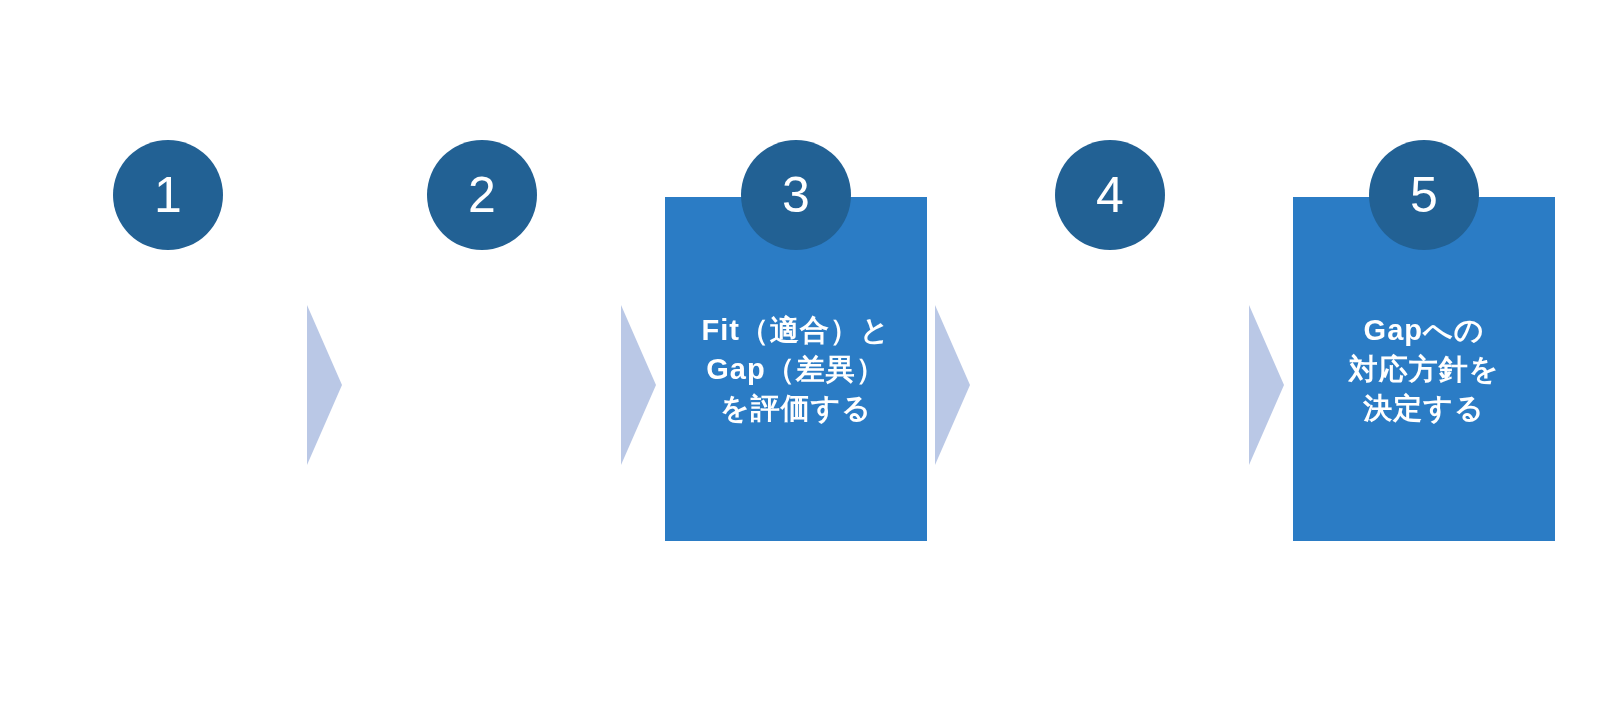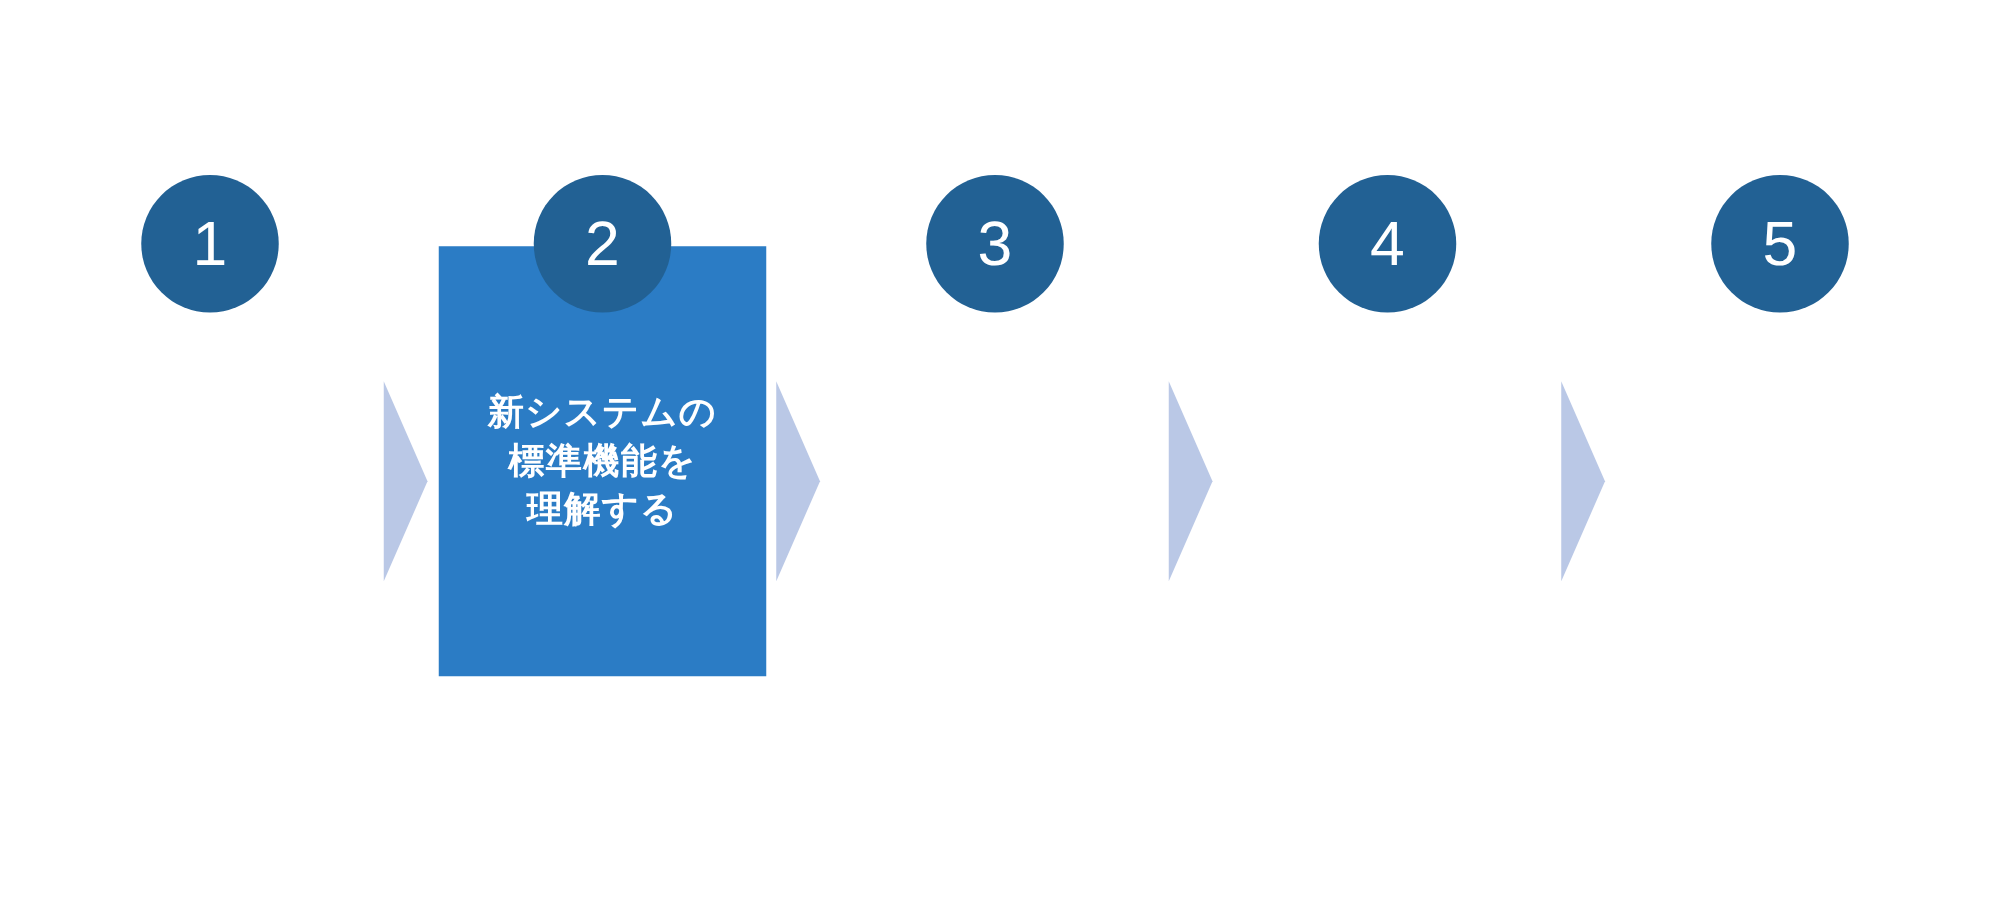--- a/index.html
+++ b/index.html
@@ -101,54 +101,59 @@
       <div class="circle">
         <span class="num">1</span>
       </div>
     </div>
 
     <div class="arrow-slot">
       <div class="triangle"></div>
     </div>
 
     <div class="step">
-      <div class="card">
-        <div class="step-text">新システムの
-標準機能を
-理解する</div>
-      </div>
       <div class="circle">
         <span class="num">2</span>
       </div>
     </div>
 
     <div class="arrow-slot">
       <div class="triangle"></div>
     </div>
 
     <div class="step">
+      <div class="card">
+        <div class="step-text">Fit（適合）と
+Gap（差異）
+を評価する</div>
+      </div>
       <div class="circle">
         <span class="num">3</span>
       </div>
     </div>
 
     <div class="arrow-slot">
       <div class="triangle"></div>
     </div>
 
     <div class="step">
       <div class="circle">
         <span class="num">4</span>
       </div>
     </div>
 
     <div class="arrow-slot">
       <div class="triangle"></div>
     </div>
 
     <div class="step">
+      <div class="card">
+        <div class="step-text">Gapへの
+対応方針を
+決定する</div>
+      </div>
       <div class="circle">
         <span class="num">5</span>
       </div>
     </div>
 
   </div>
 </div>
 
 </body></html>

